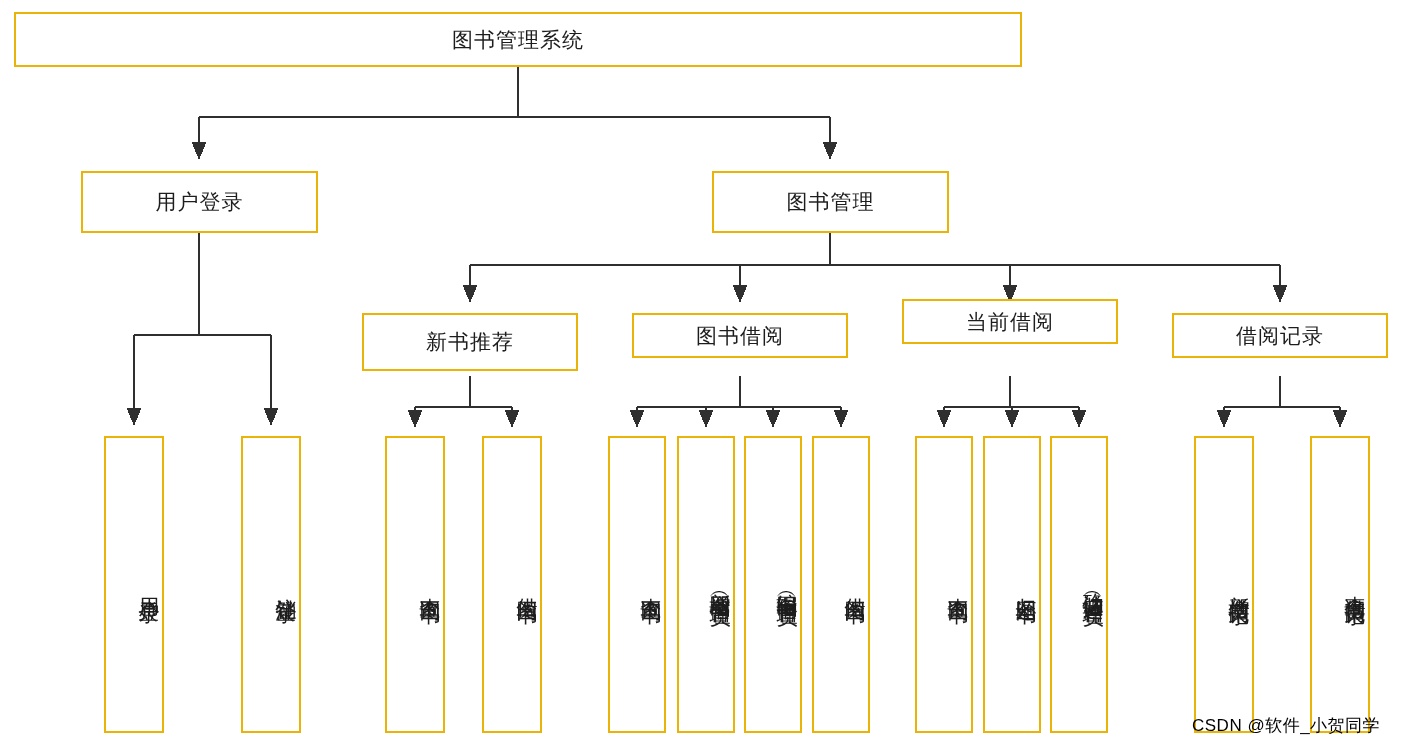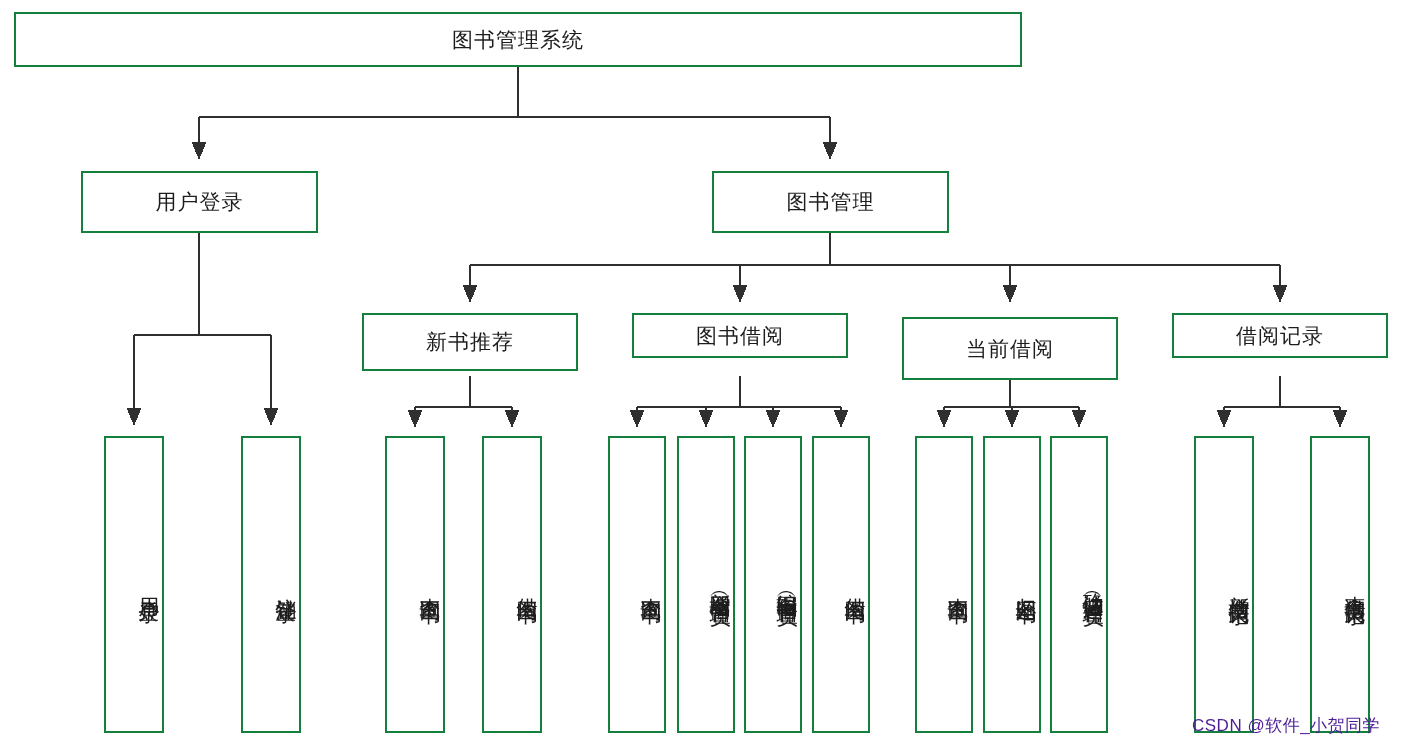--- a/index.html
+++ b/index.html
@@ -22,21 +22,21 @@
     left: 0;
     top: 0;
     width: 1405px;
     height: 747px;
     pointer-events: none;
   }
   .node {
     position: absolute;
     box-sizing: border-box;
     background: #ffffff;
-    border: 2px solid #15803d;
+    border: 2px solid #eab308;
     display: flex;
     align-items: center;
     justify-content: center;
     color: #1d1d1d;
   }
   .node.horizontal {
     font-size: 21px;
     letter-spacing: 1px;
     line-height: 1.2;
   }
@@ -134,21 +134,21 @@
       </div>
       <div class="node horizontal" style="left: 712px; top: 171px; width: 237px; height: 62px; justify-content: center;">
         <span class="node-label">图书管理</span>
       </div>
       <div class="node horizontal" style="left: 362px; top: 313px; width: 216px; height: 58px;">
         <span class="node-label">新书推荐</span>
       </div>
       <div class="node horizontal" style="left: 632px; top: 313px; width: 216px; height: 45px;">
         <span class="node-label">图书借阅</span>
       </div>
-      <div class="node horizontal" style="left: 902px; top: 317px; width: 216px; height: 63px;">
+      <div class="node horizontal" style="left: 902px; top: 299px; width: 216px; height: 45px;">
         <span class="node-label">当前借阅</span>
       </div>
       <div class="node horizontal" style="left: 1172px; top: 313px; width: 216px; height: 45px;">
         <span class="node-label">借阅记录</span>
       </div>
       <div class="node vertical" style="left: 104px; top: 436px; width: 60px; height: 297px;">
         <span class="node-label">用户登录</span>
       </div>
       <div class="node vertical" style="left: 241px; top: 436px; width: 60px; height: 297px;">
         <span class="node-label">注销登录</span>
@@ -181,15 +181,15 @@
         <span class="node-label">确认归还（管理员）</span>
       </div>
       <div class="node vertical" style="left: 1194px; top: 436px; width: 60px; height: 297px;">
         <span class="node-label">新增借阅记录</span>
       </div>
       <div class="node vertical" style="left: 1310px; top: 436px; width: 60px; height: 297px;">
         <span class="node-label">查询借阅记录</span>
       </div>
     </div>
 
-  <div class="watermark" style="left: 1192px; top: 714px; color: #4c1d95;">CSDN @软件_小贺同学</div>
+  <div class="watermark" style="left: 1192px; top: 714px; color: #000000;">CSDN @软件_小贺同学</div>
 
 </div>
 
 </body></html>

